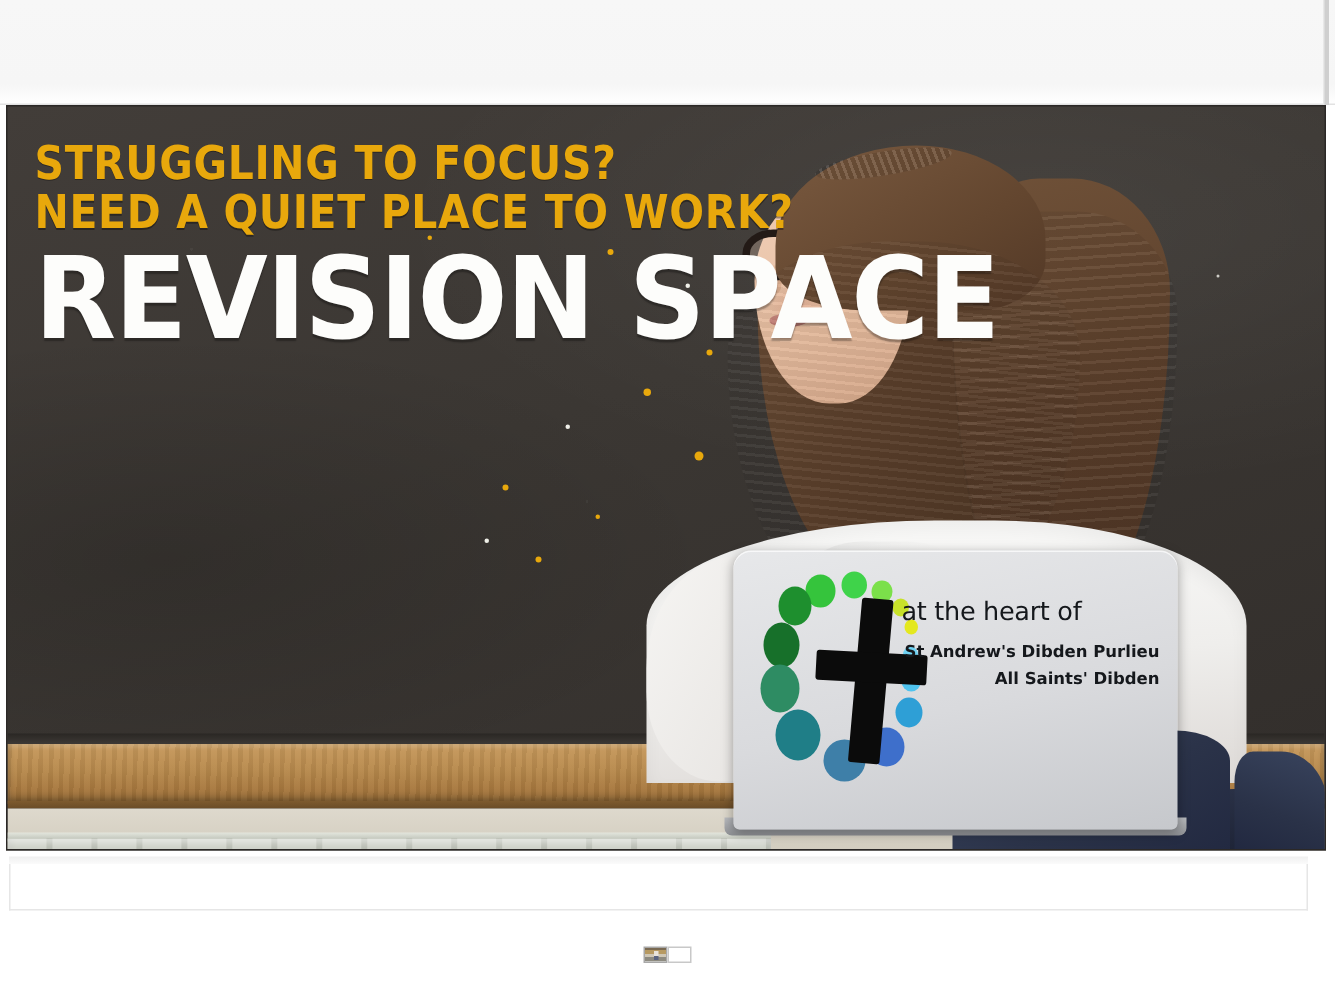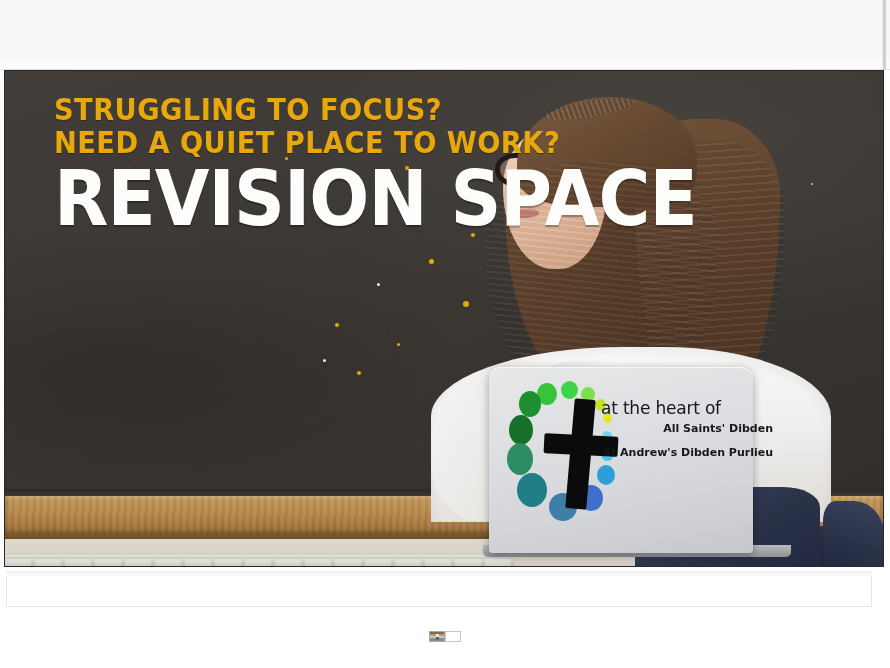--- a/index.html
+++ b/index.html
@@ -78,21 +78,21 @@
         #cfd2c9 0 26px, #b9bdb3 26px 30px),
       #c8ccc2;
     box-shadow:inset 0 3px 4px rgba(255,255,255,.5), inset 0 -4px 6px rgba(0,0,0,.18);
   }
   .radiator-top{
     position:absolute; left:0; top:484px; width:58%; height:6px;
     background:linear-gradient(#e3e6dd,#b7bbb1);
   }
 
   
-  .copy{ position:absolute; left:18px; top:22px; width:520px;margin-left:31px; }
+  .copy{ position:absolute; left:18px; top:22px; width:520px; }
   .q-line{
     font-family:"DejaVu Sans", sans-serif;
     font-weight:bold; color:#e8a80c;
     font-size:31px; line-height:1.07; letter-spacing:.5px;
     text-transform:uppercase;
     transform:scaleX(.88); transform-origin:left center;
     white-space:nowrap;
     text-shadow:0 1px 0 rgba(0,0,0,.35);
   }
   .big-title{
@@ -233,21 +233,21 @@
   .jeans-mid{
     position:absolute; left:455px; top:455px; width:110px; height:42px;
     background:linear-gradient(#2a3146,#1e2437);
     border-radius:30% 30% 0 0;
   }
   
   .laptop{
     position:absolute; left:154px; top:296px; width:296px; height:190px;
   }
   .laptop-lid{
-    position:absolute; left:0; top:0; width:264px; height:186px;
+    position:absolute; left:0; top:0; width:296px; height:186px;
     background:linear-gradient(168deg,#e7e8ea 0%,#d9dadd 55%,#c6c8cc 100%);
     border-radius:12px 12px 4px 4px;
     box-shadow:0 2px 8px rgba(0,0,0,.35), inset 0 1px 0 rgba(255,255,255,.7);
   }
   .laptop-base{
     position:absolute; left:-6px; top:178px; width:308px; height:12px;
     background:linear-gradient(#b9bbbf,#8f9195);
     border-radius:0 0 5px 5px;
   }
   
@@ -383,22 +383,22 @@
               <span style="left:92px;top:84px;width:18px;height:20px;background:#2e9fd6;"></span>
               <span style="left:96px;top:66px;width:13px;height:14px;background:#4fc3ee;"></span>
               <span style="left:97px;top:50px;width:10px;height:11px;background:#6fd2f2;"></span>
             </div>
             <div class="cross">
               <span class="v"></span>
               <span class="h"></span>
             </div>
             <div class="logo-text">
               <div class="lt1">at the heart of</div>
+              <div class="lt2">St Andrew's Dibden Purlieu</div>
               <div class="lt2" style="margin-top:2px;">All Saints' Dibden</div>
-              <div class="lt2">St Andrew's Dibden Purlieu</div>
             </div>
           </div>
         </div>
       </div>
     </div>
 
     <div class="copy">
       <div class="q-line">STRUGGLING TO FOCUS?</div>
       <div class="q-line">NEED A QUIET PLACE TO WORK?</div>
       <div class="big-title">REVISION SPACE</div>

